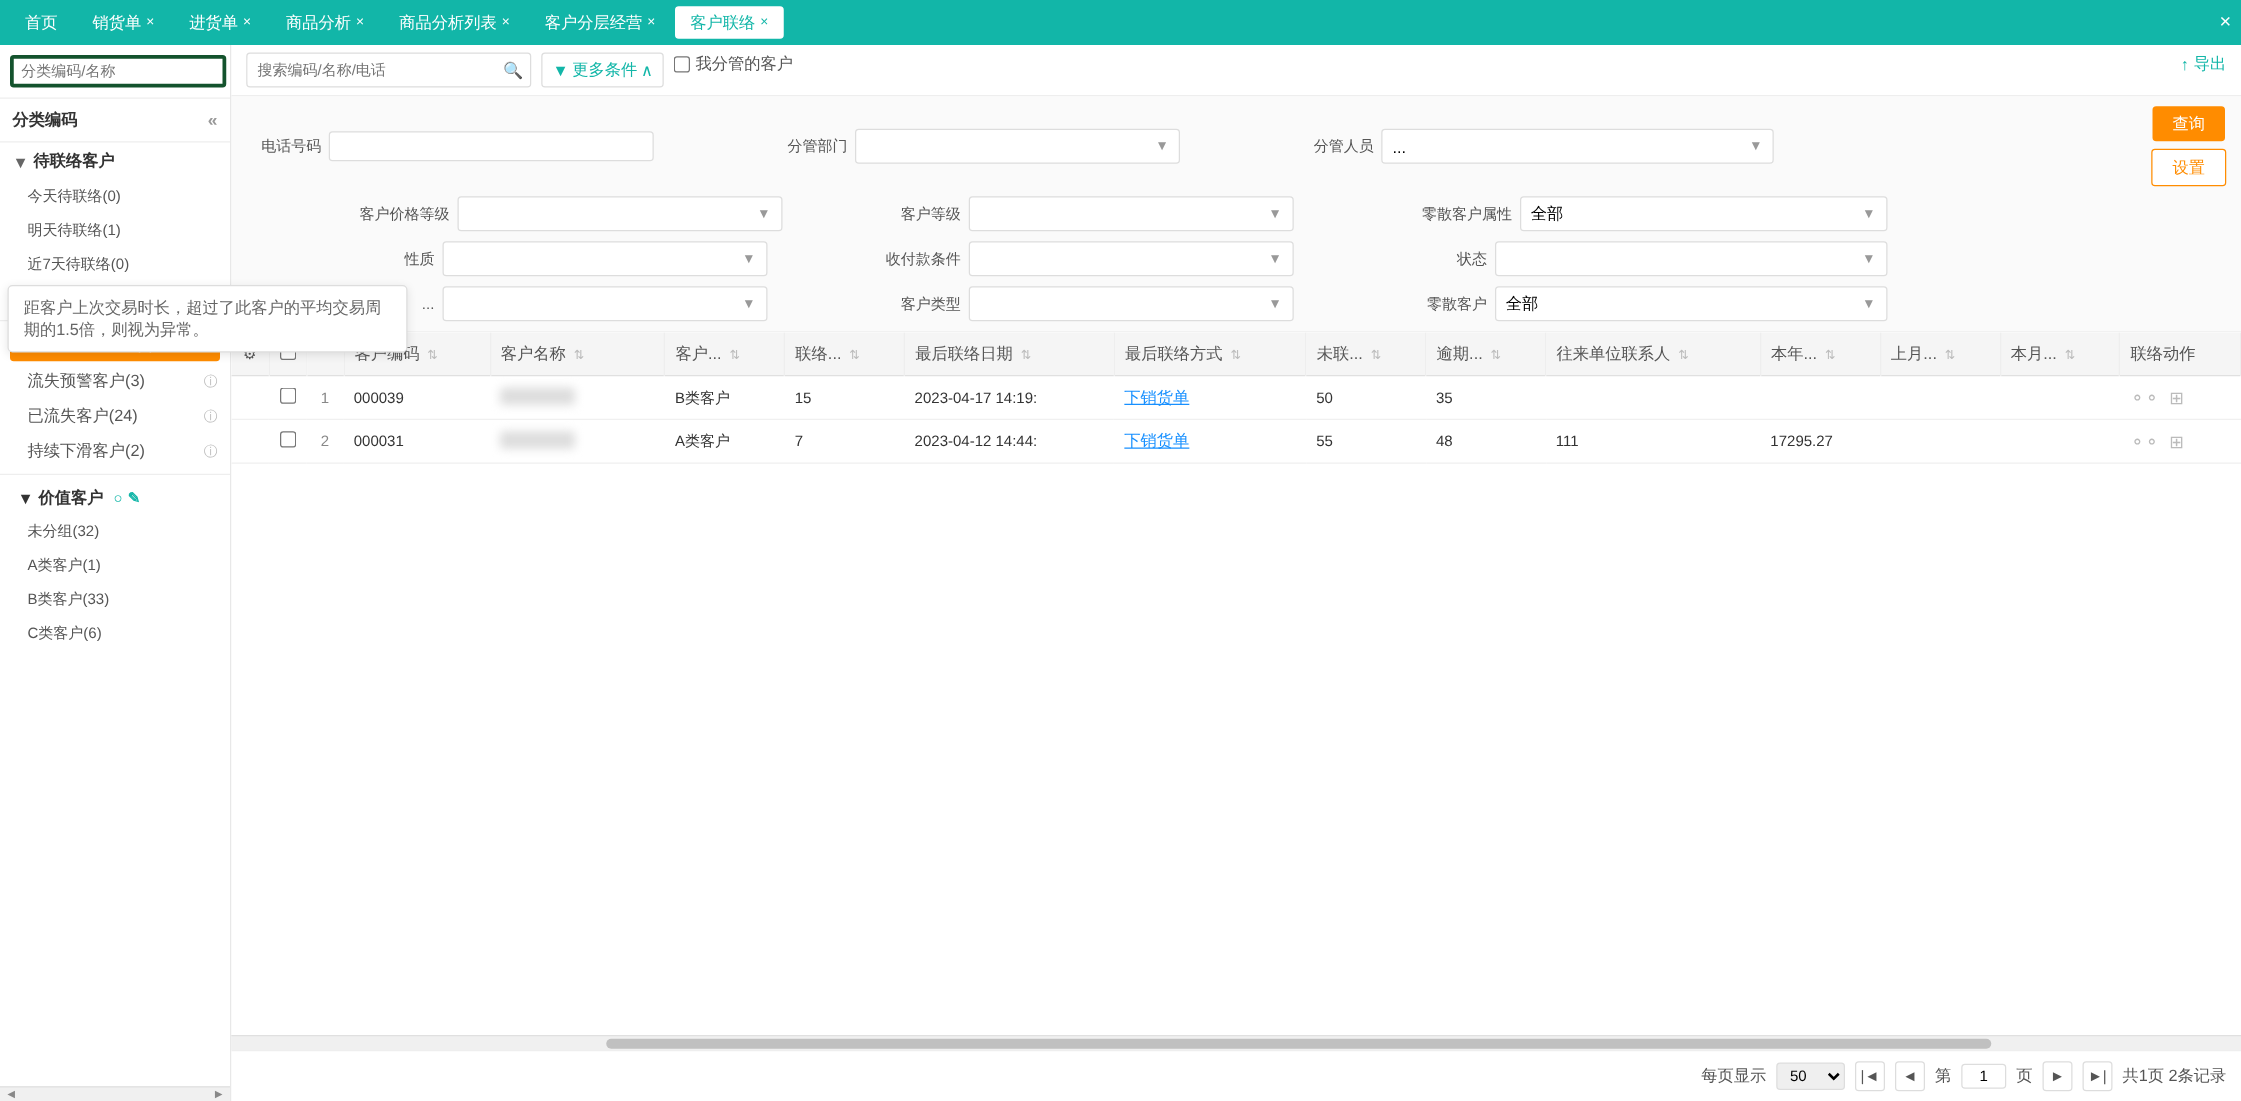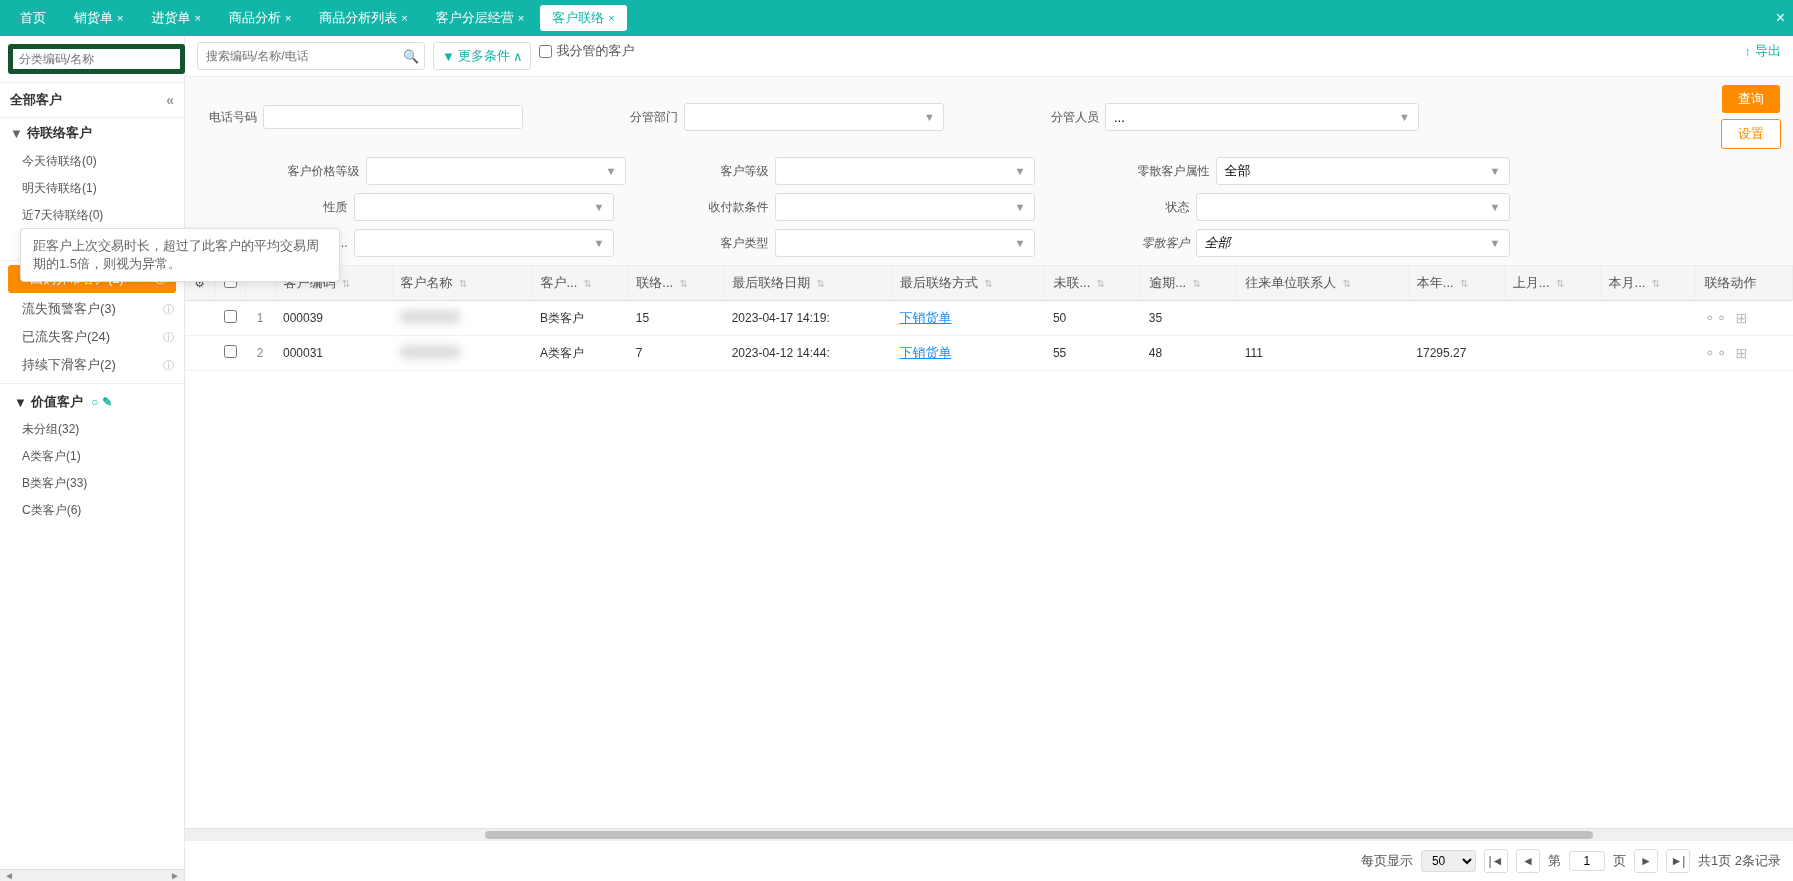--- a/index.html
+++ b/index.html
@@ -46,21 +46,21 @@
     }
     .sidebar-search {
       padding: 8px;
       border-bottom: 1px solid #eee;
       display: flex;
       align-items: center;
       gap: 4px;
     }
     .sidebar-search input {
       flex: 1;
-      border: 5px solid #14532d;
+      border: 3px solid #14532d;
       border-radius: 3px;
       padding: 3px 6px;
       font-size: 12px;
       outline: none;
     }
     .search-icon-btn {
       width: 22px;
       height: 22px;
       display: flex;
       align-items: center;
@@ -116,21 +116,21 @@
       font-size: 12px;
       cursor: pointer;
       gap: 4px;
     }
     .sidebar-group-sub .edit-icon { color: #12b6a8; font-size: 12px; }
 
     
     .tooltip-box {
       position: absolute;
       top: 228px;
-      left: 20px;
+      left: 6px;
       background: #fff;
       border: 1px solid #ddd;
       border-radius: 4px;
       padding: 8px 12px;
       font-size: 12px;
       color: #666;
       z-index: 100;
       max-width: 320px;
       box-shadow: 0 2px 8px rgba(0,0,0,0.1);
     }
@@ -422,21 +422,21 @@
 </div>
 
 <div class="main-layout">
 
   <div class="sidebar">
     <div class="sidebar-search">
       <input type="text" placeholder="分类编码/名称" style="">
       <div class="search-icon-btn">🔍</div>
     </div>
     <div class="sidebar-header">
-      <span>全部客户</span>
+      <span>分类编码</span>
       <span class="sidebar-collapse-btn">«</span>
     </div>
     <div class="sidebar-content">
 
       <div class="sidebar-group-header">
         <span class="arrow">▼</span>
         <span>待联络客户</span>
       </div>
       <div class="sidebar-item">今天待联络(0)</div>
       <div class="sidebar-item">明天待联络(1)</div>
@@ -595,21 +595,21 @@
             <span class="arrow">▼</span>
           </div>
         </div>
         <div class="filter-field" style="margin-left:20px;">
           <span class="filter-label">客户类型</span>
           <div class="filter-select" style="max-width:260px;">
             <span></span>
             <span class="arrow">▼</span>
           </div>
         </div>
-        <div class="filter-field" style="margin-left:20px; flex:1;font-style:italic;">
+        <div class="filter-field" style="margin-left:20px; flex:1;">
           <span class="filter-label">零散客户</span>
           <div class="filter-select" style="flex:1;">
             <span>全部</span>
             <span class="arrow">▼</span>
           </div>
         </div>
         <div style="width:160px;"></div>
       </div>
     </div>
 

